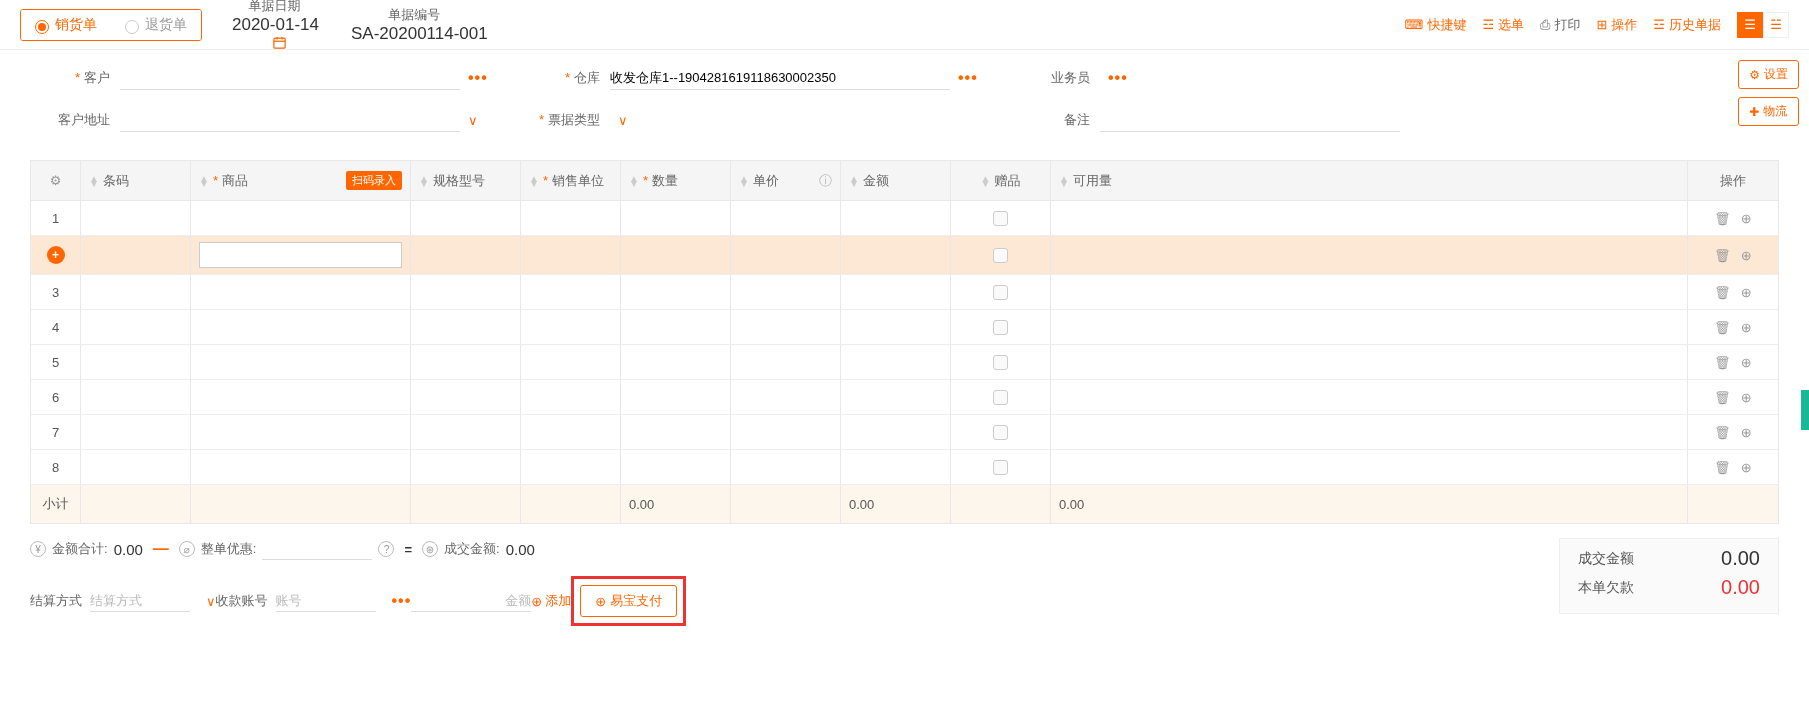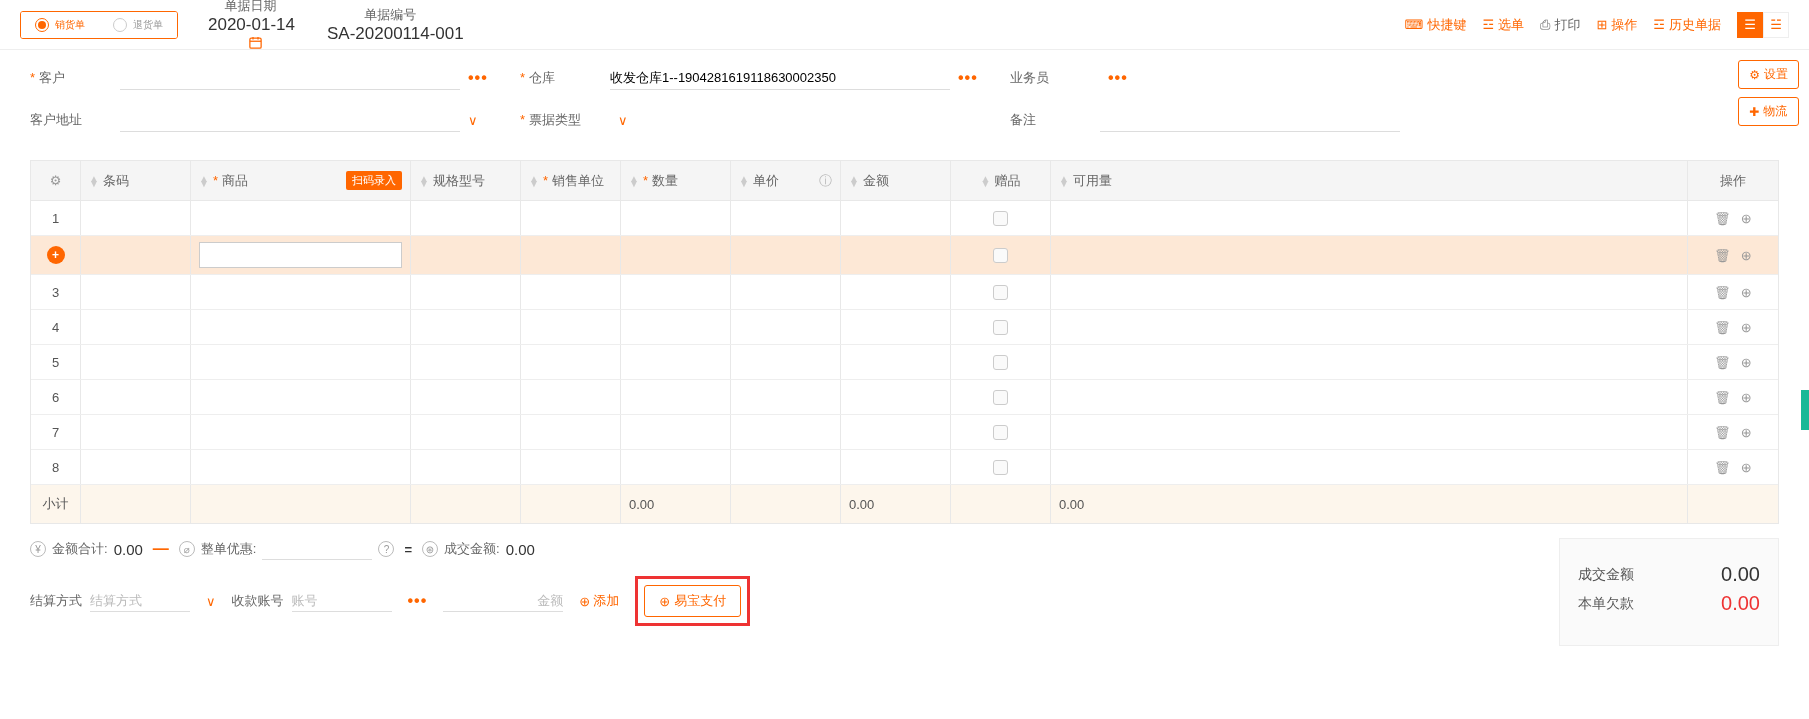--- a/index.html
+++ b/index.html
@@ -1,20 +1,20 @@
 <!DOCTYPE html>
 <html><head>
 <meta charset="utf-8">
 <style>
 * { box-sizing: border-box; margin: 0; padding: 0; }
 body { font-family: "Microsoft YaHei", Arial, sans-serif; font-size: 13px; color: #333; background: #fff; }
 
 .top-bar { display: flex; align-items: center; padding: 8px 20px; border-bottom: 1px solid #eee; height: 50px; }
 .tab-group { display: flex; align-items: center; border: 1px solid #f60; border-radius: 3px; overflow: hidden; margin-right: 30px; }
-.tab { display: flex; align-items: flex-end; padding: 6px 14px; cursor: pointer; font-size: 10px; }
+.tab { display: flex; align-items: flex-end; padding: 6px 14px; cursor: pointer; font-size: 14px; }
 .tab.active { background: #fff; color: #f60; }
 .tab:not(.active) { background: #fff; color: #999; }
 .radio-dot { width: 14px; height: 14px; border: 1px solid #ccc; border-radius: 50%; margin-right: 6px; display: inline-flex; align-items: center; justify-content: center; }
 .tab.active .radio-dot { border-color: #f60; }
 .tab.active .radio-dot::after { content: ""; width: 8px; height: 8px; background: #f60; border-radius: 50%; }
 
 .field-inline { display: flex; align-items: center; margin-right: 24px; flex-direction: column; }
 .field-label { color: #666; margin-right: 10px; font-size: 13px; }
 .date-val { font-size: 17px; color: #333; margin-right: 8px; }
 .cal-icon { color: #f60; font-size: 15px; }
@@ -23,21 +23,21 @@
 .top-actions { margin-left: auto; display: flex; align-items: center; gap: 16px; }
 .act-btn { display: flex; align-items: center; gap: 4px; color: #666; cursor: pointer; font-size: 13px; }
 .act-btn.orange { color: #f60; }
 .view-toggle { display: flex; }
 .view-btn { width: 26px; height: 26px; display: flex; align-items: center; justify-content: center; cursor: pointer; border: 1px solid #eee; }
 .view-btn.active { background: #f60; color: #fff; border-color: #f60; }
 
 .form-area { padding: 16px 30px 10px; position: relative; }
 .form-row { display: flex; align-items: center; margin-bottom: 18px; }
 .form-field { display: flex; align-items: center; }
-.form-field .lbl { width: 90px; color: #666; font-size: 13px; padding-right: 10px; }
+.form-field .lbl { width: 90px; text-align: right; color: #666; font-size: 13px; padding-right: 10px; }
 .req { color: #f60; margin-right: 4px; }
 .form-input { border: none; border-bottom: 1px solid #ddd; padding: 4px 0; width: 340px; font-size: 13px; outline: none; }
 .dots { color: #f60; font-weight: bold; font-size: 16px; margin-left: 8px; cursor: pointer; letter-spacing: 1px; }
 .chev { color: #f60; margin-left: 8px; cursor: pointer; }
 .form-field.f1 { width: 490px; }
 .form-field.f2 { width: 490px; }
 .form-field.f3 { width: 400px; }
 
 .side-btns { position: absolute; right: 10px; top: 10px; display: flex; flex-direction: column; gap: 8px; }
 .side-btn { border: 1px solid #f60; color: #f60; background: #fff; padding: 5px 10px; border-radius: 3px; cursor: pointer; font-size: 12px; display: flex; align-items: center; gap: 4px; }
@@ -75,29 +75,29 @@
 .cell-input { border: 1px solid #ccc; width: 100%; height: 26px; background: #fff; }
 
 .footer { padding: 14px 30px; display: flex; align-items: flex-start; }
 .footer-left { flex: 1; }
 .calc-row { display: flex; align-items: center; gap: 10px; margin-bottom: 16px; }
 .calc-item { display: flex; align-items: center; gap: 6px; color: #666; }
 .calc-val { font-size: 15px; color: #333; }
 .sep { color: #f60; font-weight: bold; font-size: 16px; }
 .eq { color: #333; font-weight: bold; }
 .circ-ic { width: 16px; height: 16px; border: 1px solid #bbb; border-radius: 50%; display: inline-flex; align-items: center; justify-content: center; font-size: 10px; color: #999; }
-.pay-row { display: flex; align-items: center; gap: 16px; }
+.pay-row { display: flex; align-items: center; }
 .pay-field { display: flex; align-items: center; gap: 8px; color: #666; }
 .pay-input { border: none; border-bottom: 1px solid #ddd; width: 100px; padding: 3px 0; font-size: 13px; outline: none; color: #999; }
 .pay-input.w120 { width: 120px; }
 .add-link { color: #f60; display: flex; align-items: center; gap: 3px; cursor: pointer; }
 .yibao-btn { border: 1px solid #f60; color: #f60; padding: 6px 14px; border-radius: 3px; cursor: pointer; display: flex; align-items: center; gap: 4px; margin-left: 140px; }
 .red-box { border: 3px solid #e33; padding: 6px; }
 
-.footer-right { border: 1px solid #eee; padding: 24px 18px; min-width: 220px; background: #fafafa; }
+.footer-right { border: 1px solid #eee; padding: 8px 18px; min-width: 220px; background: #fafafa; }
 .total-line { display: flex; justify-content: space-between; align-items: center; margin-bottom: 6px; }
 .total-lbl { color: #555; font-size: 14px; }
 .total-val { font-size: 20px; color: #333; }
 .total-val.red { color: #e33; }
 
 .right-handle { position: fixed; right: 0; top: 390px; width: 8px; height: 40px; background: #19b897; cursor: pointer; }
 input::placeholder { color: #bbb; }
 </style>
 </head>
 <body>

